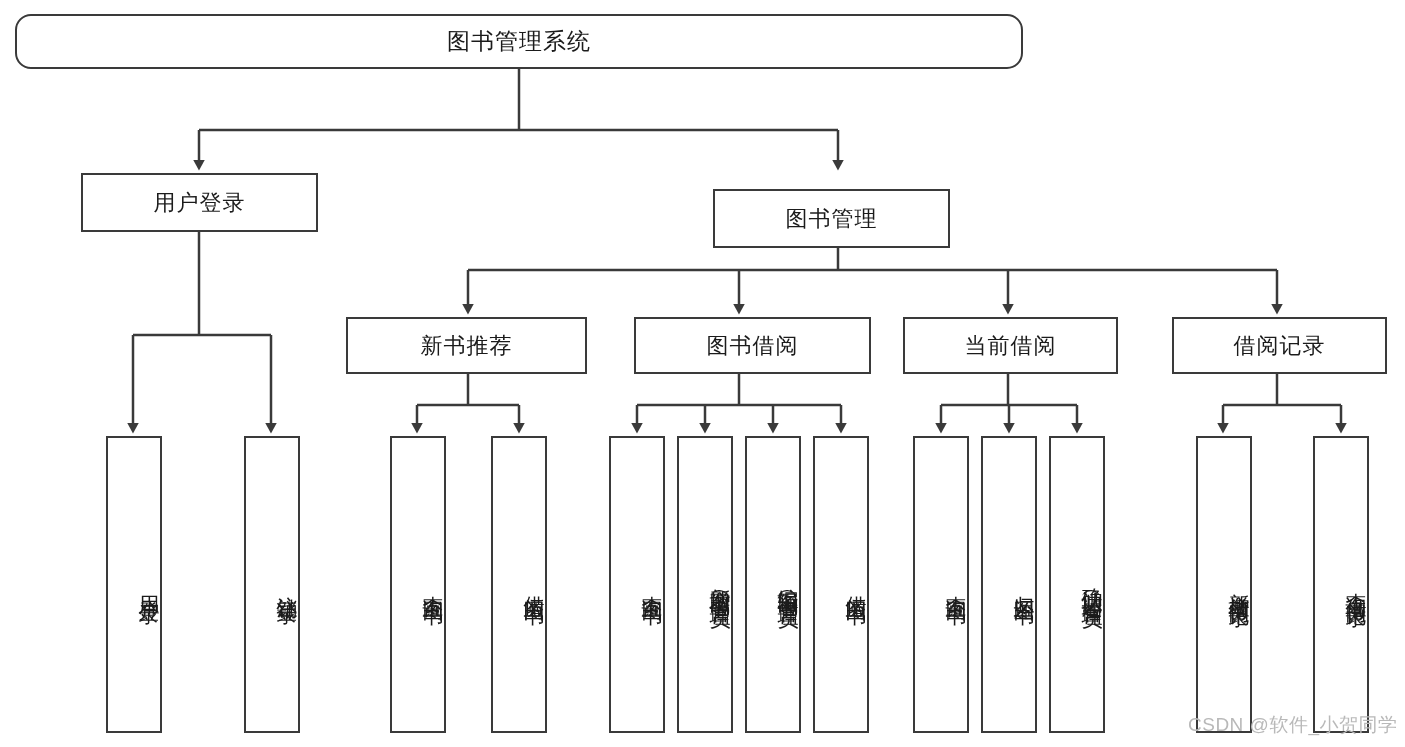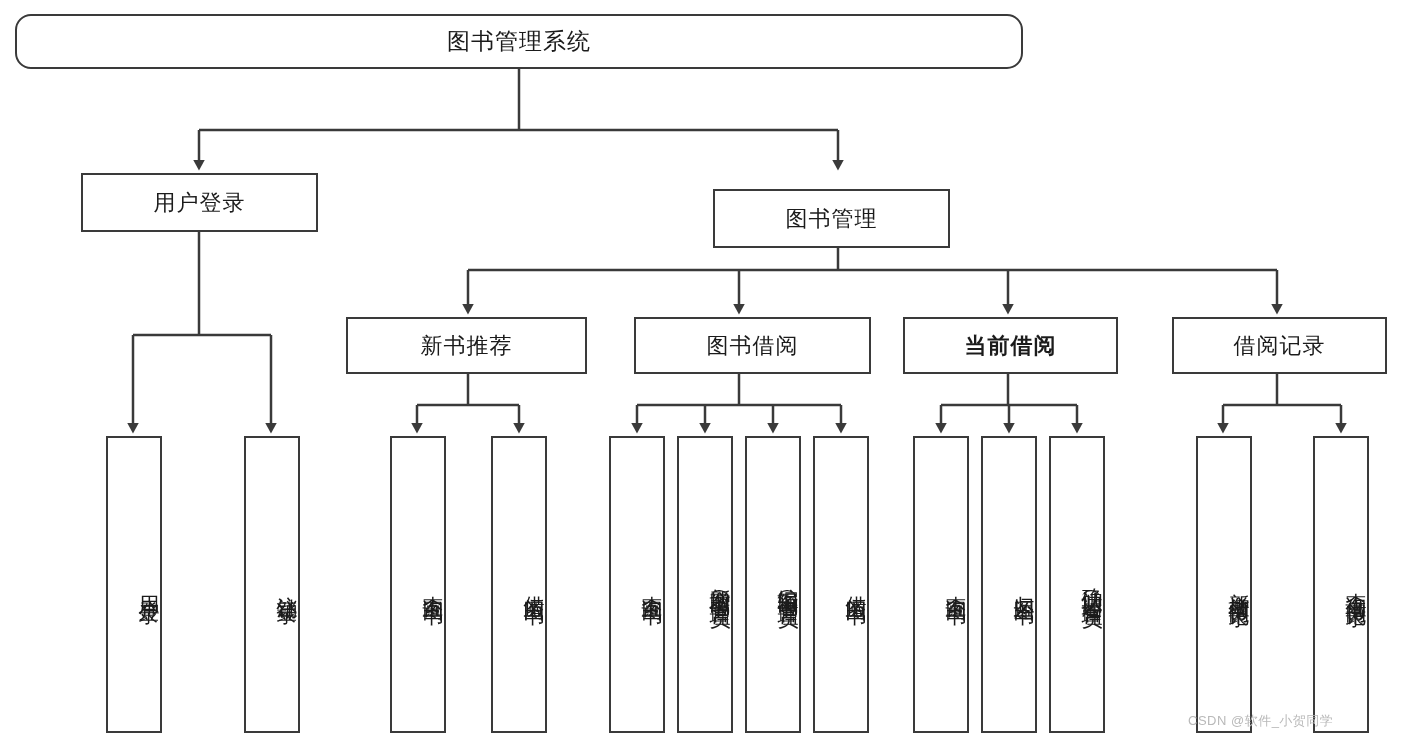--- a/index.html
+++ b/index.html
@@ -54,21 +54,21 @@
     left: 0;
     top: 0;
     width: 1405px;
     height: 747px;
     pointer-events: none;
   }
   .watermark {
     position: absolute;
     left: 1188px;
     top: 712px;
-    font-size: 13px;
+    font-size: 19px;
     color: #b9b9b9;
     white-space: nowrap;
     letter-spacing: 0.5px;
   }
 </style>
 </head>
 <body>
 
 <div id="canvas">
 
@@ -132,21 +132,21 @@
   <div class="node horiz" style="left:713px; top:189px; width:237px; height:59px;">
     <span>图书管理</span>
   </div>
 
   <div class="node horiz" style="left:346px; top:317px; width:241px; height:57px;">
     <span>新书推荐</span>
   </div>
   <div class="node horiz" style="left:634px; top:317px; width:237px; height:57px;">
     <span>图书借阅</span>
   </div>
-  <div class="node horiz" style="left:903px; top:317px; width:215px; height:57px;font-weight:bold;">
+  <div class="node horiz" style="left:903px; top:317px; width:215px; height:57px;">
     <span>当前借阅</span>
   </div>
   <div class="node horiz" style="left:1172px; top:317px; width:215px; height:57px;">
     <span>借阅记录</span>
   </div>
 
   <div class="node vert" style="left:106px; top:436px; width:56px; height:297px;">
     <span>用户登录</span>
   </div>
   <div class="node vert" style="left:244px; top:436px; width:56px; height:297px;">

